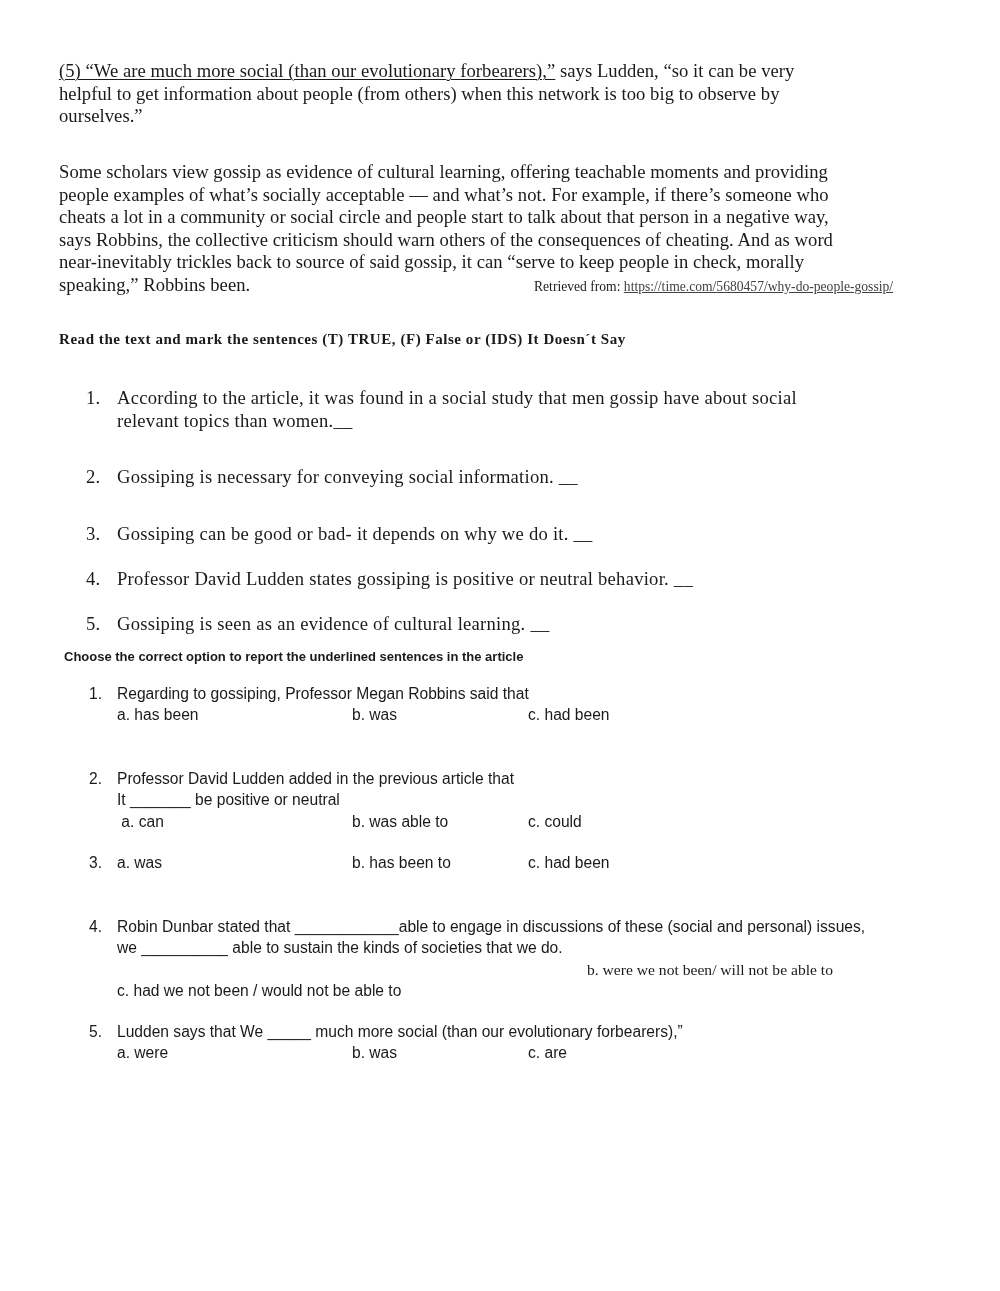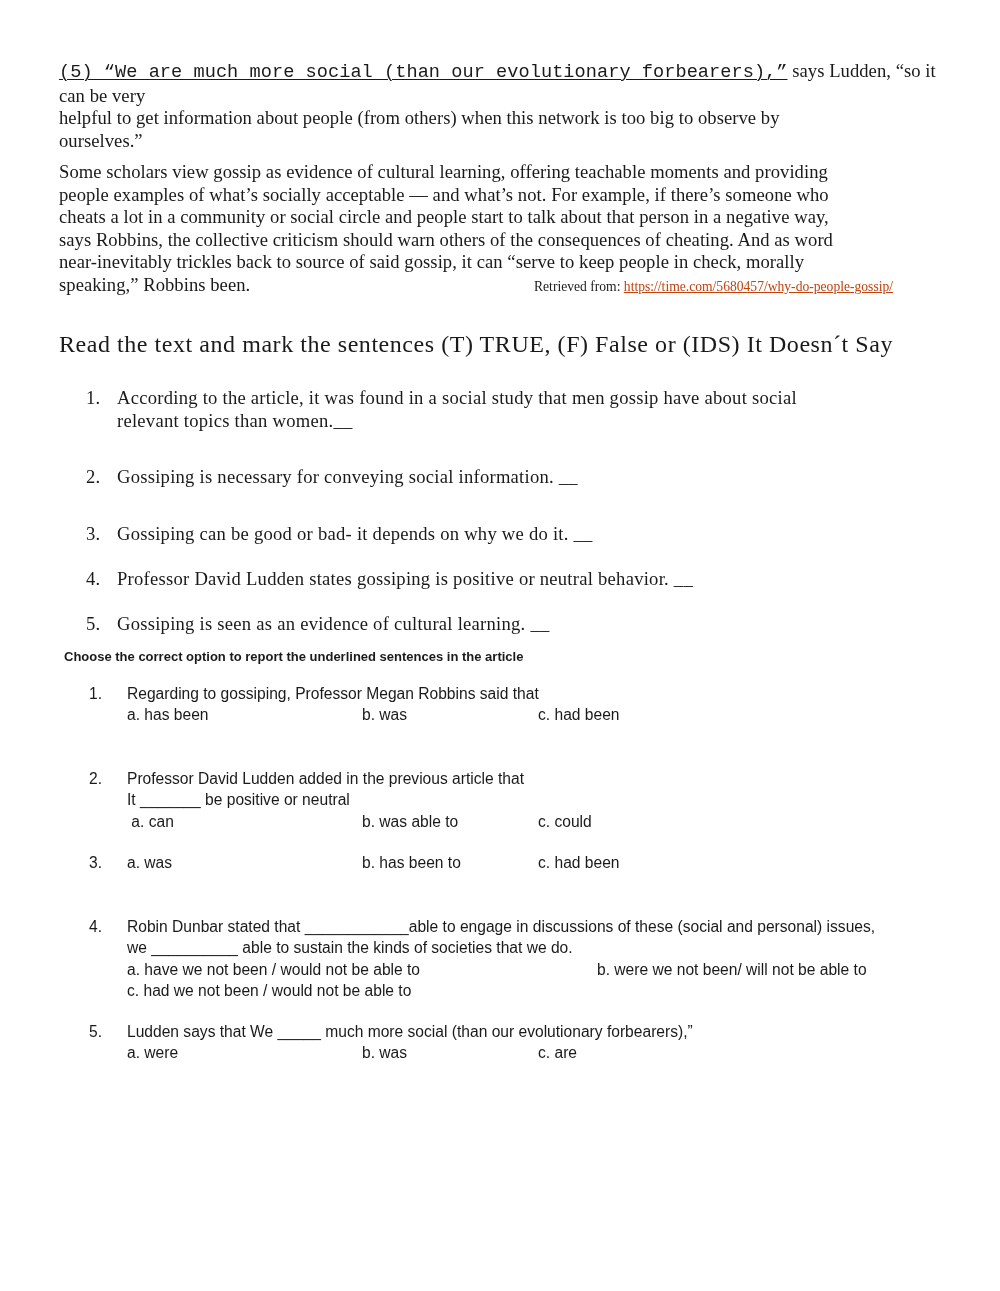--- a/index.html
+++ b/index.html
@@ -27,41 +27,40 @@
       font-size: 18.6px;
       line-height: 22.6px;
       letter-spacing: 0.05px;
     }
     .para-1 { top: 60px; }
     .para-2 { top: 161px; }
     .underlined {
       text-decoration: underline;
       text-decoration-thickness: 1px;
       text-underline-offset: 2px;
-      font-family: Liberation Mono, monospace;
     }
     .retrieved {
       position: absolute;
       left: 534px;
       top: 279px;
       font-size: 13.6px;
       line-height: 16px;
       white-space: nowrap;
     }
     .retrieved a {
-      color: #c2410c;
+      color: #404040;
       text-decoration: underline;
       text-align: right;
     }
     .section-title-1 {
       position: absolute;
       left: 59px;
       top: 331px;
-      font-size: 24px;
-      font-weight: normal;
+      font-size: 15px;
+      font-weight: bold;
       letter-spacing: 0.55px;
       white-space: nowrap;
     }
     .tf-list {
       position: absolute;
       left: 0;
       top: 0;
       width: 1000px;
       margin: 0;
       padding: 0;
@@ -99,21 +98,21 @@
       font-size: 15.6px;
       line-height: 21.3px;
     }
     .mc-num {
       position: absolute;
       left: 0;
       top: 0;
     }
     .mc-line {
       position: relative;
-      margin-left: 38px;
+      margin-left: 28px;
       white-space: nowrap;
       height: 21.3px;
     }
     .opt {
       position: absolute;
       top: 0;
       white-space: nowrap;
     }
   </style>
 </head>
@@ -194,22 +193,21 @@
     <span class="opt" style="left:235px;">b. has been to</span>
     <span class="opt" style="left:411px;">c. had been</span>
   </div>
 </div>
 
 <div class="mc-item sans" style="top:916px;">
   <span class="mc-num">4.</span>
   <div class="mc-line">Robin Dunbar stated that ____________able to engage in discussions of these (social and personal) issues,</div>
   <div class="mc-line">we __________ able to sustain the kinds of societies that we do.</div>
   <div class="mc-line">
-    <span class="opt" style="left:0;">a. have we not been / would not be able to</span>
-    <span class="opt" style="left:470px;">b. were we not been/ will not be able to</span>
+    <span class="opt" style="left:470px;font-family:Liberation Serif, serif;">b. were we not been/ will not be able to</span>
   </div>
   <div class="mc-line">
     <span class="opt" style="left:0;text-align:right;">c. had we not been / would not be able to</span>
   </div>
 </div>
 
 <div class="mc-item sans" style="top:1021px;">
   <span class="mc-num">5.</span>
   <div class="mc-line">Ludden says that We _____ much more social (than our evolutionary forbearers),”</div>
   <div class="mc-line">

